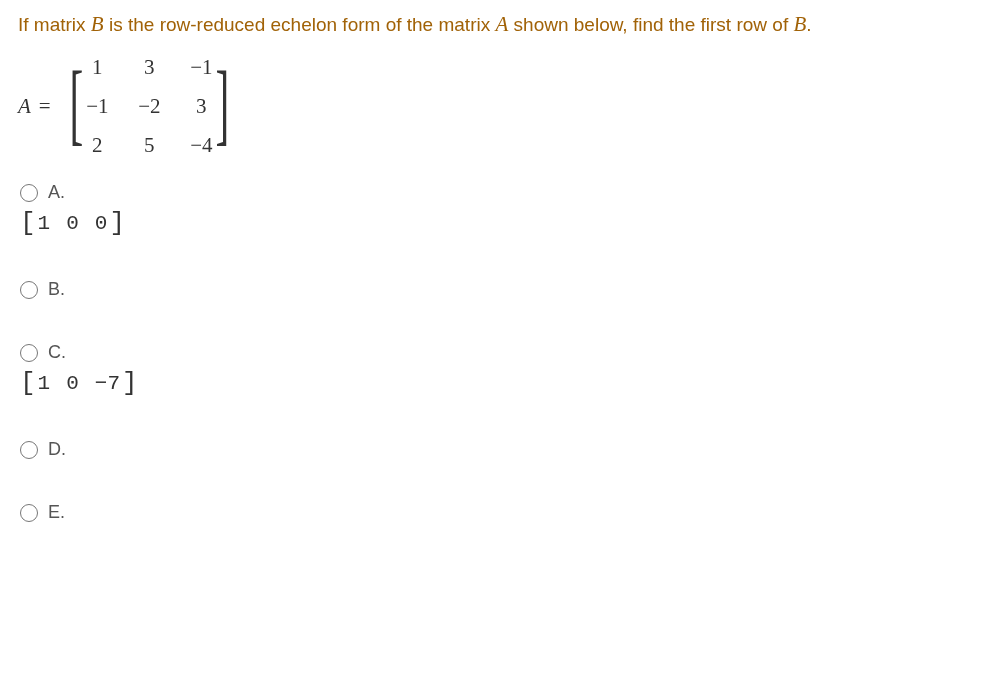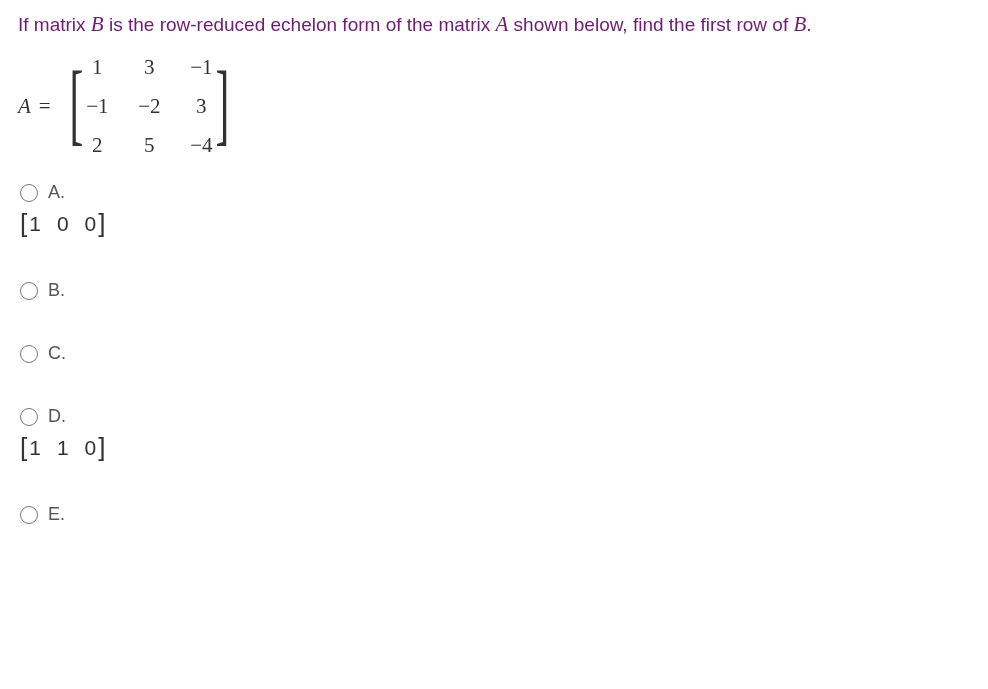--- a/index.html
+++ b/index.html
@@ -11,21 +11,21 @@
       font-family: -apple-system, BlinkMacSystemFont, "Segoe UI", Arial, sans-serif;
       font-size: 18px;
       color: #333;
       padding: 12px 18px;
       background: #fff;
       width: 988px;
     }
     .question {
       margin-bottom: 18px;
       font-size: 19px;
-      color: #701a75;
+      color: #a16207;
     }
     .question .ital {
       font-family: "Times New Roman", serif;
       font-style: italic;
       font-size: 21px;
     }
     .matrix-block {
       display: flex;
       align-items: center;
       margin: 8px 0 24px 0;
@@ -79,21 +79,21 @@
       border-radius: 50%;
       margin-right: 10px;
       cursor: pointer;
       flex-shrink: 0;
     }
     .option-letter {
       font-size: 18px;
       color: #555;
     }
     .row-matrix {
-      font-family: Liberation Sans, sans-serif;
+      font-family: Liberation Mono, monospace;
       font-size: 21px;
       margin-left: 0;
     }
     .row-matrix .lb, .row-matrix .rb {
       font-size: 26px;
       position: relative;
       top: 1px;
     }
     .row-matrix .vals span {
       margin: 0 8px;
@@ -147,29 +147,29 @@
       <div class="radio"></div>
       <span class="option-letter">B.</span>
     </div>
   </div>
 
   <div class="option">
     <div class="option-header">
       <div class="radio"></div>
       <span class="option-letter">C.</span>
     </div>
+    <div class="row-matrix">
+      <span class="lb">[</span><span class="vals"><span>1</span><span>0</span><span>−7</span></span><span class="rb">]</span>
+    </div>
   </div>
 
   <div class="option">
     <div class="option-header">
       <div class="radio"></div>
       <span class="option-letter">D.</span>
-    </div>
-    <div class="row-matrix">
-      <span class="lb">[</span><span class="vals"><span>1</span><span>1</span><span>0</span></span><span class="rb">]</span>
     </div>
   </div>
 
   <div class="option">
     <div class="option-header">
       <div class="radio"></div>
       <span class="option-letter">E.</span>
     </div>
   </div>
 

